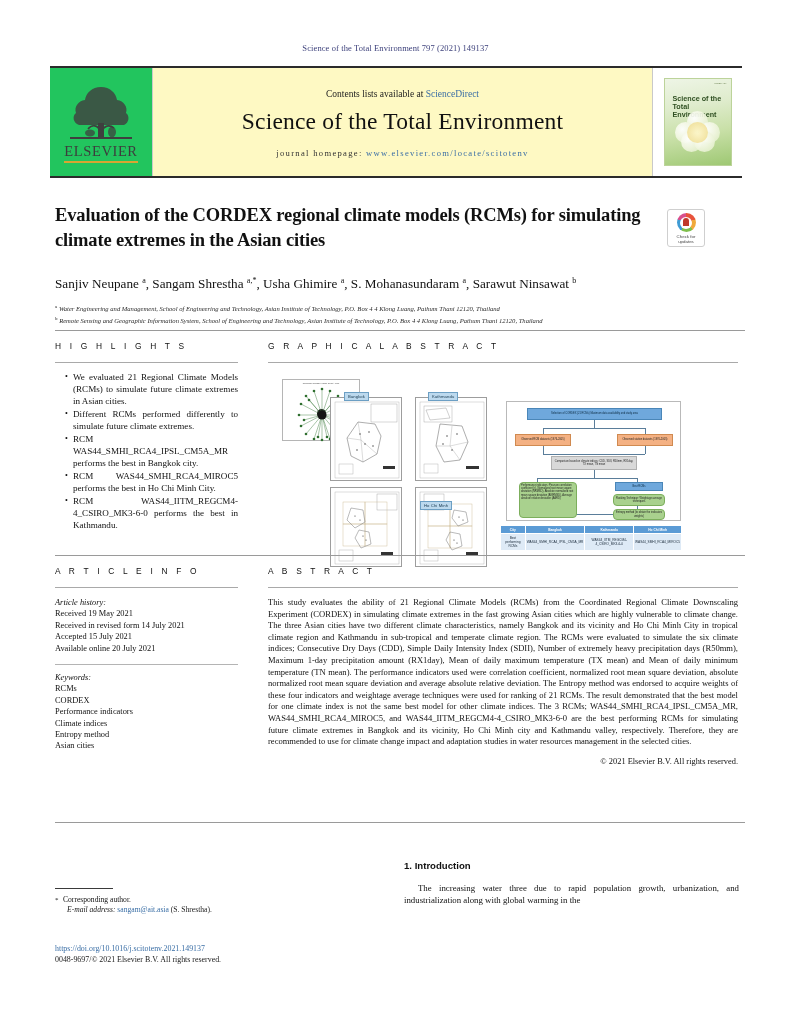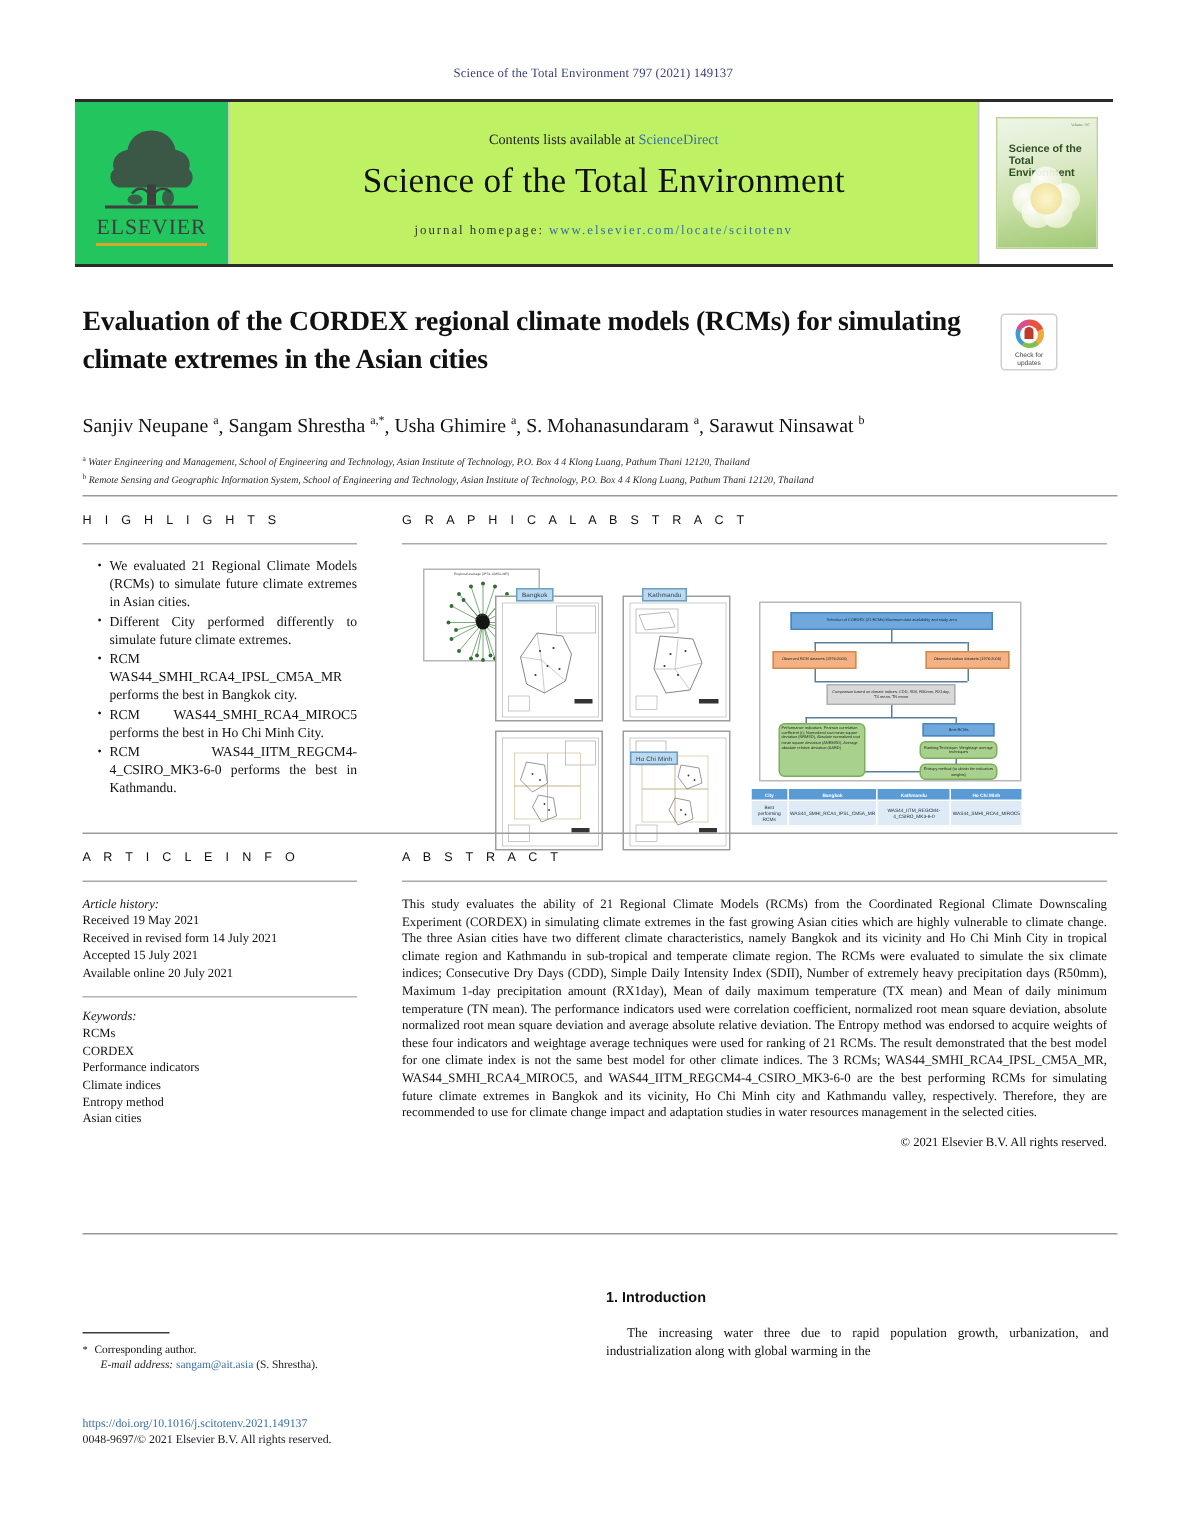--- a/index.html
+++ b/index.html
@@ -33,21 +33,21 @@
   }
   .mast-logo {
     width: 103px; flex: 0 0 103px;
     border-right: 1px solid #c9c9c9;
     background: #22c55e;
     display: flex; align-items: center; justify-content: center;
     padding: 3px;
   }
   .mast-center {
     flex: 1 1 auto;
-    background: #bef264;
+    background: #fef9c3;
     display: flex; flex-direction: column;
     align-items: center; justify-content: center;
     padding: 8px 0 6px;
   }
   .mast-cover {
     width: 90px; flex: 0 0 90px;
     border-left: 1px solid #c9c9c9;
     background: #fff;
     display:flex; align-items:center; justify-content:center;
   }
@@ -301,21 +301,21 @@
     </div>
   </div>
 
   <div class="rule-top"></div>
 
   <div class="colL">
     <div class="sechead">H I G H L I G H T S</div>
     <div class="hr-thin"></div>
     <ul class="highlights">
       <li>We evaluated 21 Regional Climate Models (RCMs) to simulate future climate extremes in Asian cities.</li>
-      <li>Different City performed differently to simulate future climate extremes.</li>
+      <li>Different RCMs performed differently to simulate future climate extremes.</li>
       <li>RCM WAS44_SMHI_RCA4_IPSL_CM5A_MR performs the best in Bangkok city.</li>
       <li>RCM WAS44_SMHI_RCA4_MIROC5 performs the best in Ho Chi Minh City.</li>
       <li>RCM WAS44_IITM_REGCM4-4_CSIRO_MK3-6-0 performs the best in Kathmandu.</li>
     </ul>
   </div>
 
   <div class="colR">
     <div class="sechead">G R A P H I C A L   A B S T R A C T</div>
     <div class="hr-thin"></div>
 

